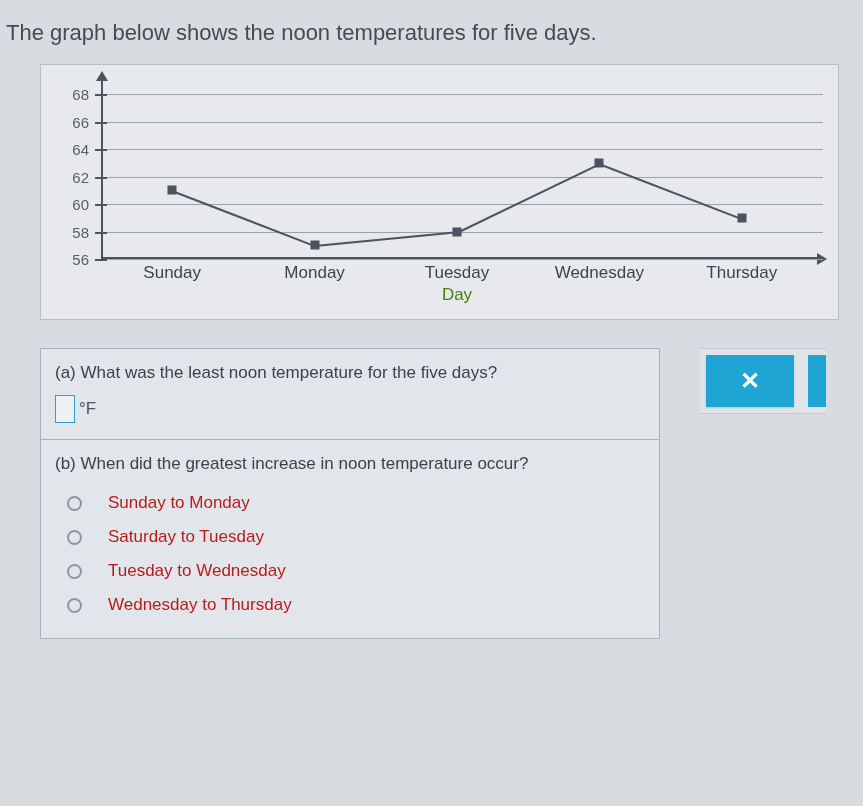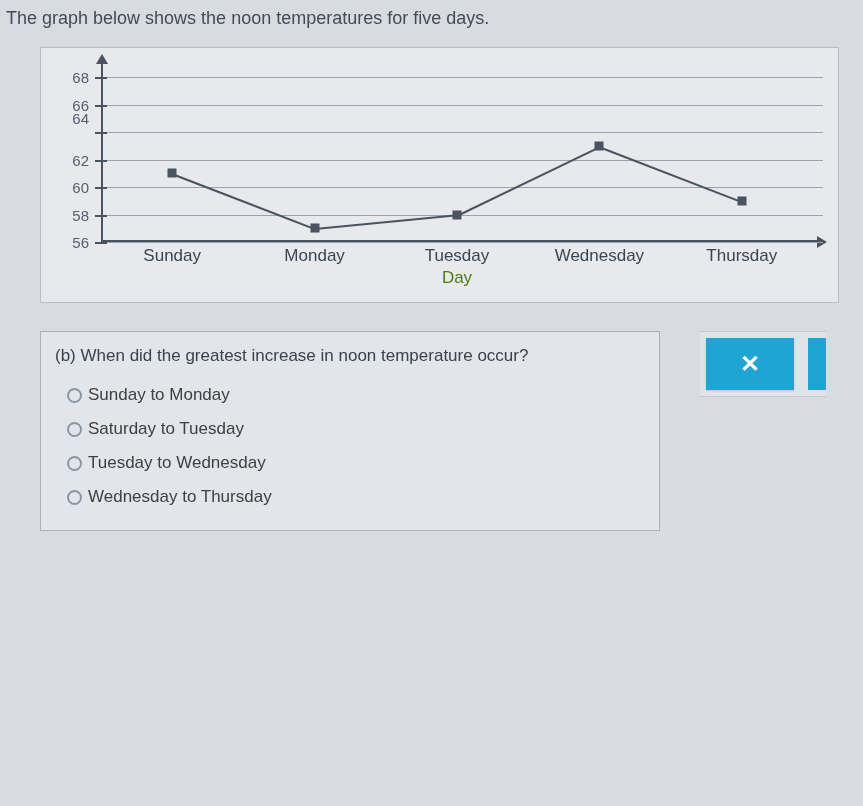--- a/index.html
+++ b/index.html
@@ -4,22 +4,22 @@
   <style>
     * { box-sizing: border-box; margin: 0; padding: 0; }
     body {
       background: #d8dce0;
       font-family: Verdana, Geneva, sans-serif;
       color: #3a4553;
       padding: 8px 0 0 0;
       width: 863px;
     }
     .question-prompt {
-      font-size: 18px;
-      margin: 0 0 18px 6px;
+      font-size: 22px;
+      margin: 12px 0 18px 6px;
       color: #424b58;
     }
     .chart-panel {
       background: #e7e9ec;
       border: 1px solid #b7bec6;
       margin: 0 24px 28px 40px;
       padding: 14px 10px 10px 16px;
       position: relative;
     }
     .chart-title {
@@ -139,24 +139,24 @@
       height: 28px;
       border: 1px solid #2fa0c8;
       background: #eef1f4;
       display: inline-block;
     }
     .unit { font-size: 17px; color: #4a535f; }
     .options { margin-top: 12px; }
     .option {
       display: flex;
       align-items: center;
-      gap: 6px;
+      gap: 26px;
       padding: 7px 0 7px 12px;
       font-size: 17px;
-      color: #404040;
+      color: #b91c1c;
       cursor: pointer;
     }
     .radio {
       width: 15px;
       height: 15px;
       border: 2px solid #8c96a2;
       border-radius: 50%;
       flex-shrink: 0;
     }
     .button-bar {
@@ -208,21 +208,21 @@
     <div class="x-axis"></div>
     <div class="x-arrow"></div>
   <div class="gridline" style="top: 15px;"></div>
       <div class="tick-mark" style="top: 15px;"></div>
       <div class="y-tick-label" style="top: 15px;">68</div>
       <div class="gridline" style="top: 42.5px;"></div>
       <div class="tick-mark" style="top: 42.5px;"></div>
       <div class="y-tick-label" style="top: 42.5px;">66</div>
       <div class="gridline" style="top: 70px;"></div>
       <div class="tick-mark" style="top: 70px;"></div>
-      <div class="y-tick-label" style="top: 56px;">64</div>
+      <div class="y-tick-label" style="top: 70px;">64</div>
       <div class="gridline" style="top: 97.5px;"></div>
       <div class="tick-mark" style="top: 97.5px;"></div>
       <div class="y-tick-label" style="top: 97.5px;">62</div>
       <div class="gridline" style="top: 125px;"></div>
       <div class="tick-mark" style="top: 125px;"></div>
       <div class="y-tick-label" style="top: 125px;">60</div>
       <div class="gridline" style="top: 152.5px;"></div>
       <div class="tick-mark" style="top: 152.5px;"></div>
       <div class="y-tick-label" style="top: 152.5px;">58</div>
       <div class="gridline" style="top: 180px;"></div>
@@ -243,20 +243,27 @@
       <div class="x-tick-label" style="left: 251.6px;">Monday</div>
       <div class="x-tick-label" style="left: 394px;">Tuesday</div>
       <div class="x-tick-label" style="left: 536.4px;">Wednesday</div>
       <div class="x-tick-label" style="left: 678.8px;">Thursday</div>
       <div class="x-axis-title" style="left: 394px;">Day</div>
     </div>
 </div>
 
 <div class="answer-row">
   <div class="answer-panel">
+    <div class="part part-a">
+      <div>(a) What was the least noon temperature for the five days?</div>
+      <div class="answer-line">
+        <span class="input-box"></span>
+        <span class="unit">°F</span>
+      </div>
+    </div>
     <div class="part">
       <div>(b) When did the greatest increase in noon temperature occur?</div>
       <div class="options" id="options">
           <div class="option">
             <span class="radio"></span>
             <span>Sunday to Monday</span>
           </div>
           <div class="option">
             <span class="radio"></span>
             <span>Saturday to Tuesday</span>

